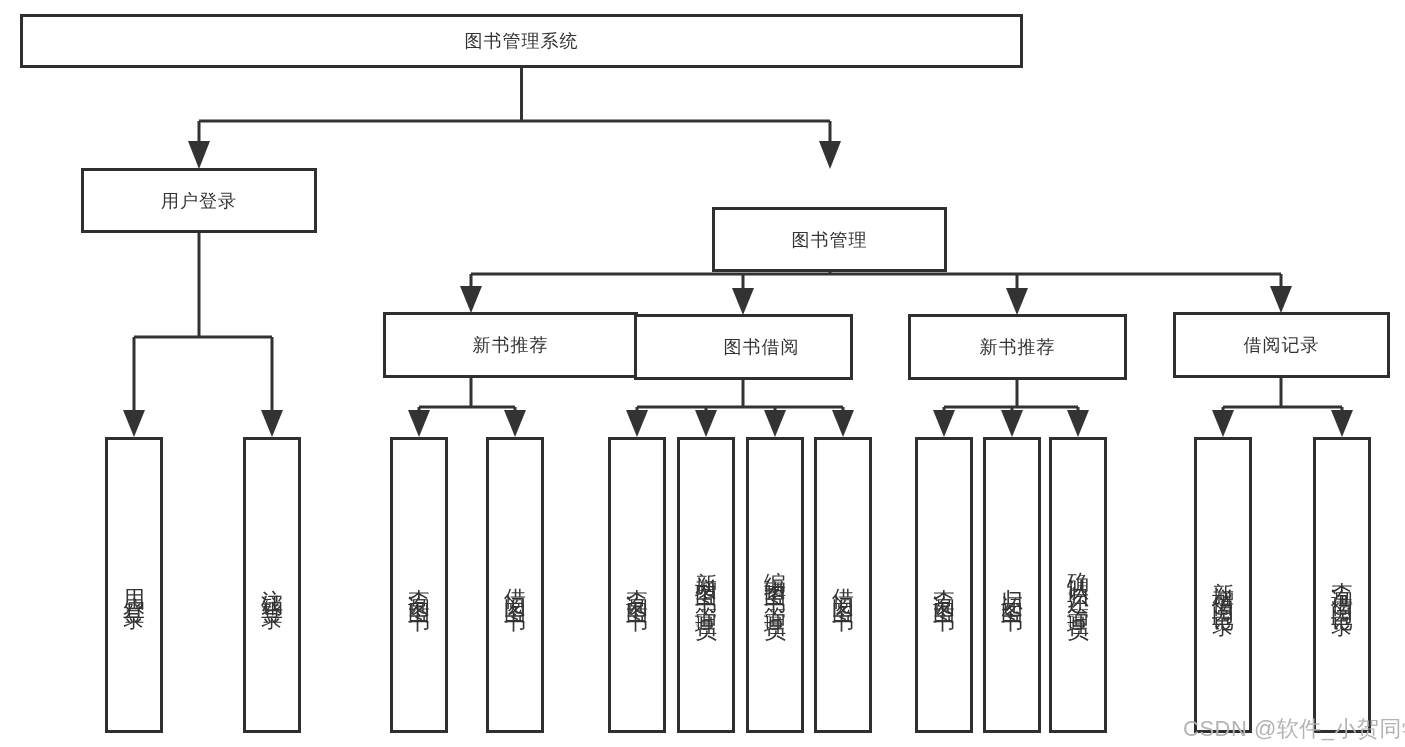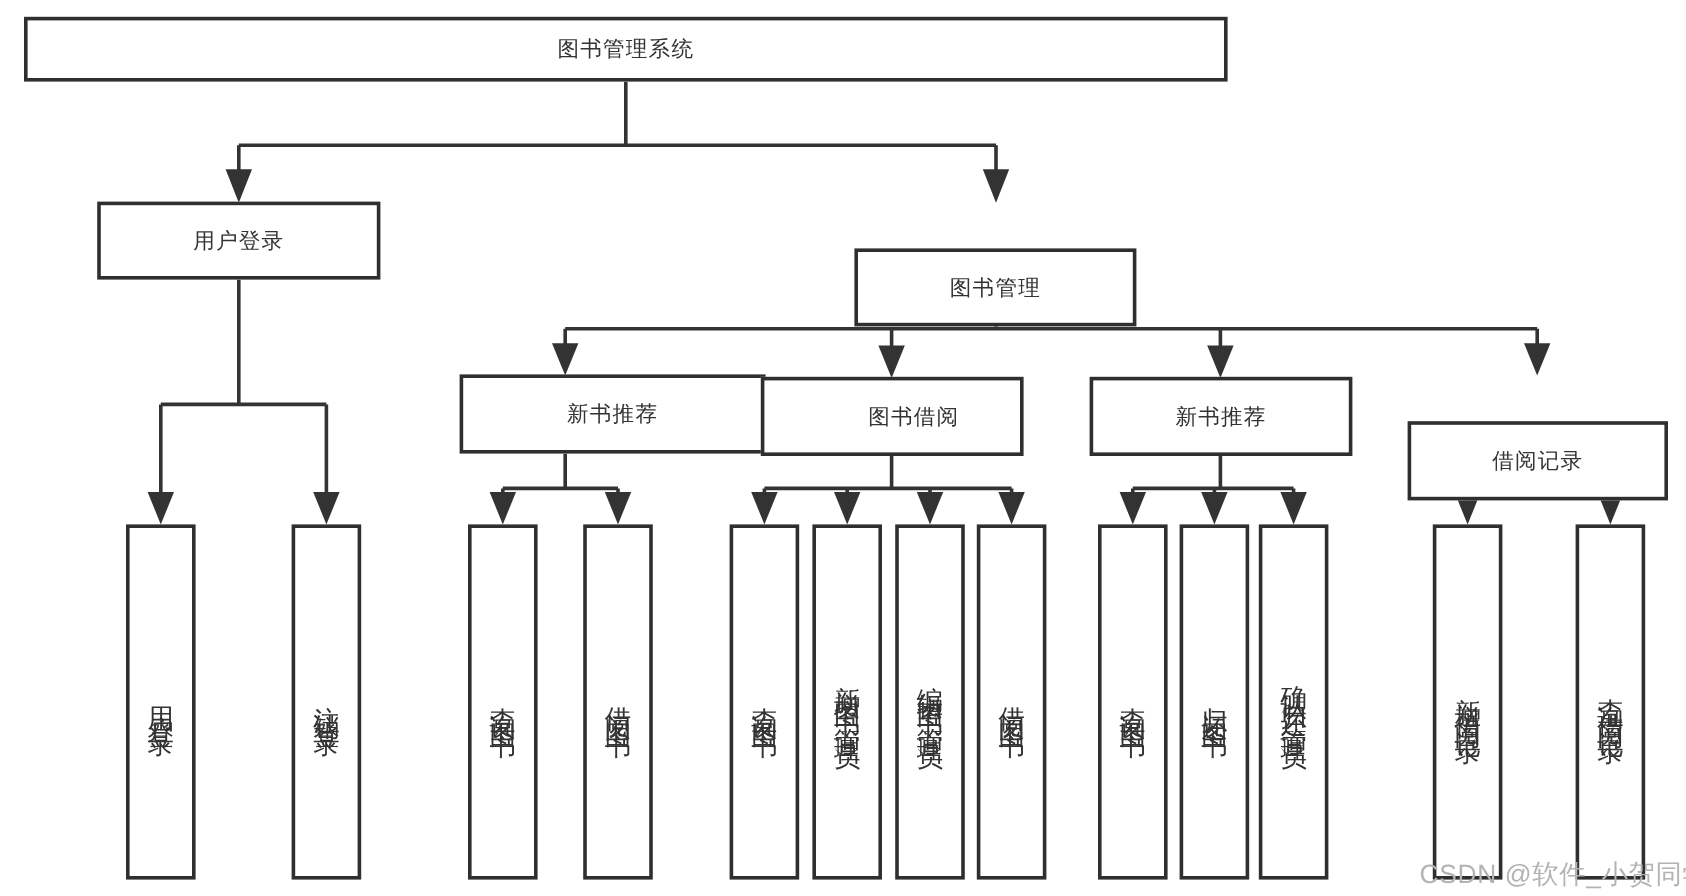--- a/index.html
+++ b/index.html
@@ -126,21 +126,21 @@
   </svg>
 
   <div class="node h-node" style="left:20px; top:14px; width:1003px; height:54px;">图书管理系统</div>
 
   <div class="node h-node" style="left:81px; top:168px; width:236px; height:65px;">用户登录</div>
   <div class="node h-node" style="left:712px; top:168px; width:235px; height:65px;margin-top:39px;">图书管理</div>
 
   <div class="node h-node" style="left:383px; top:312px; width:255px; height:66px;">新书推荐</div>
   <div class="node h-node" style="left:634px; top:314px; width:219px; height:66px;padding-left:36px;">图书借阅</div>
   <div class="node h-node" style="left:908px; top:314px; width:219px; height:66px;">新书推荐</div>
-  <div class="node h-node" style="left:1173px; top:312px; width:217px; height:66px;margin-top:39px;">借阅记录</div>
+  <div class="node h-node" style="left:1173px; top:312px; width:217px; height:66px;">借阅记录</div>
 
   <div class="node v-node" style="left:105px;">用户登录</div>
   <div class="node v-node" style="left:243px;">注销登录</div>
 
   <div class="node v-node" style="left:390px;">查询图书</div>
   <div class="node v-node" style="left:486px;">借阅图书</div>
 
   <div class="node v-node" style="left:608px;">查询图书</div>
   <div class="node v-node" style="left:677px;">新增图书（管理员）</div>
   <div class="node v-node" style="left:746px;">编辑图书（管理员）</div>

